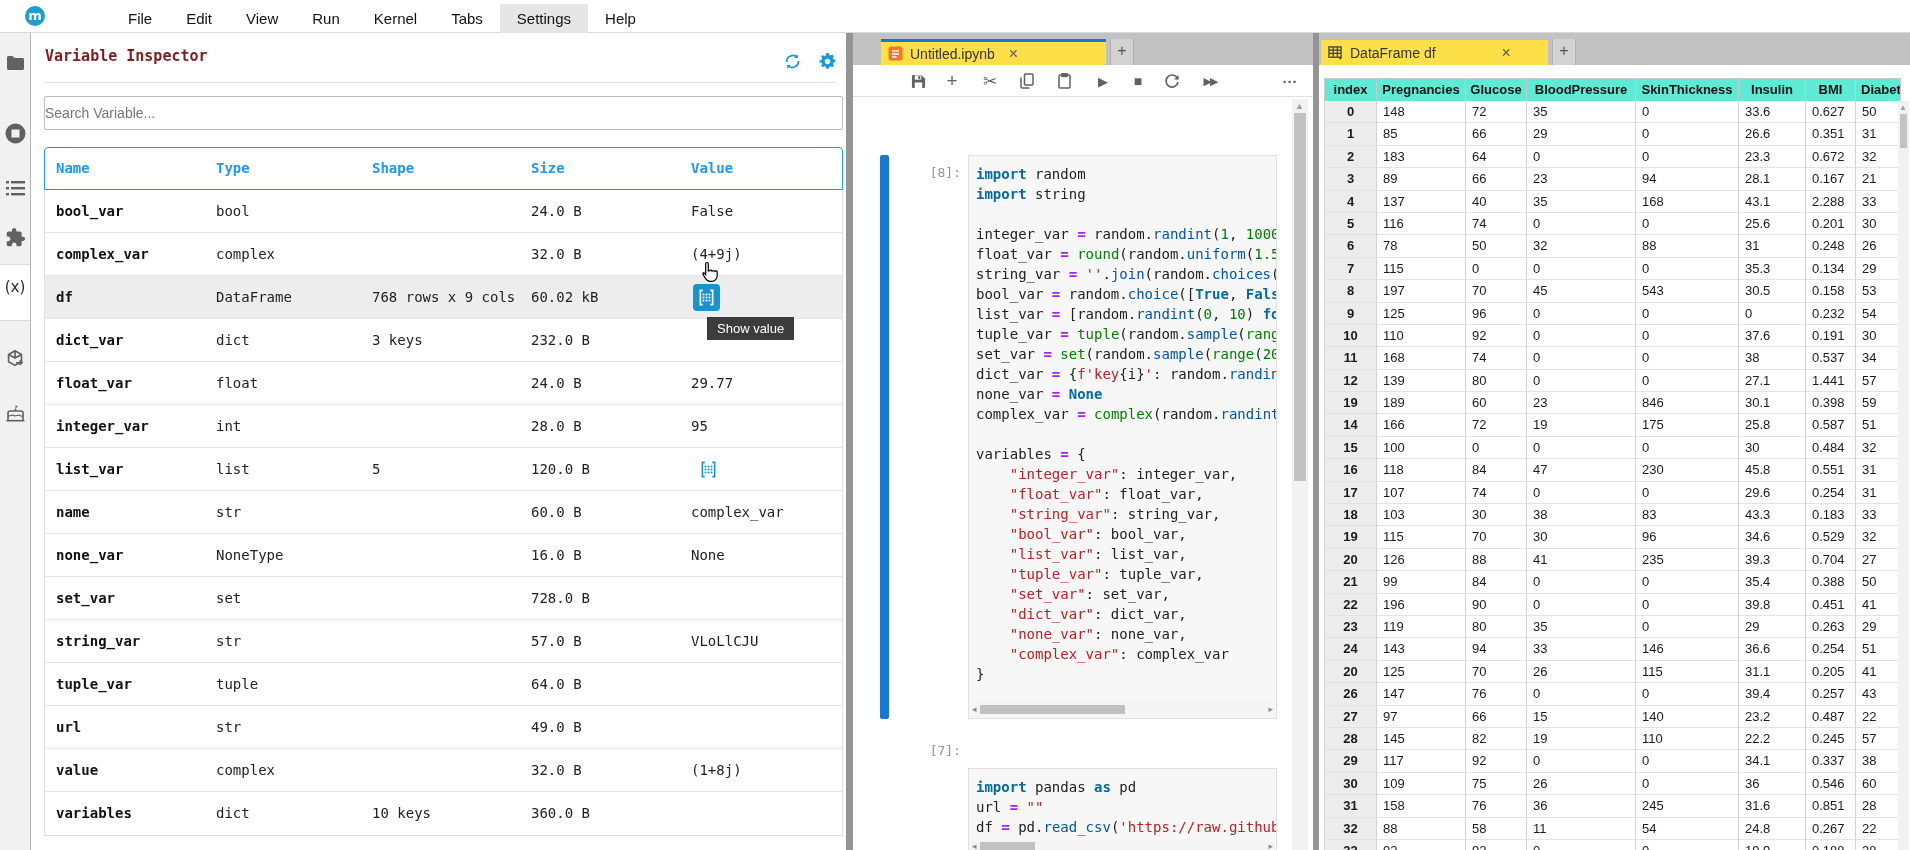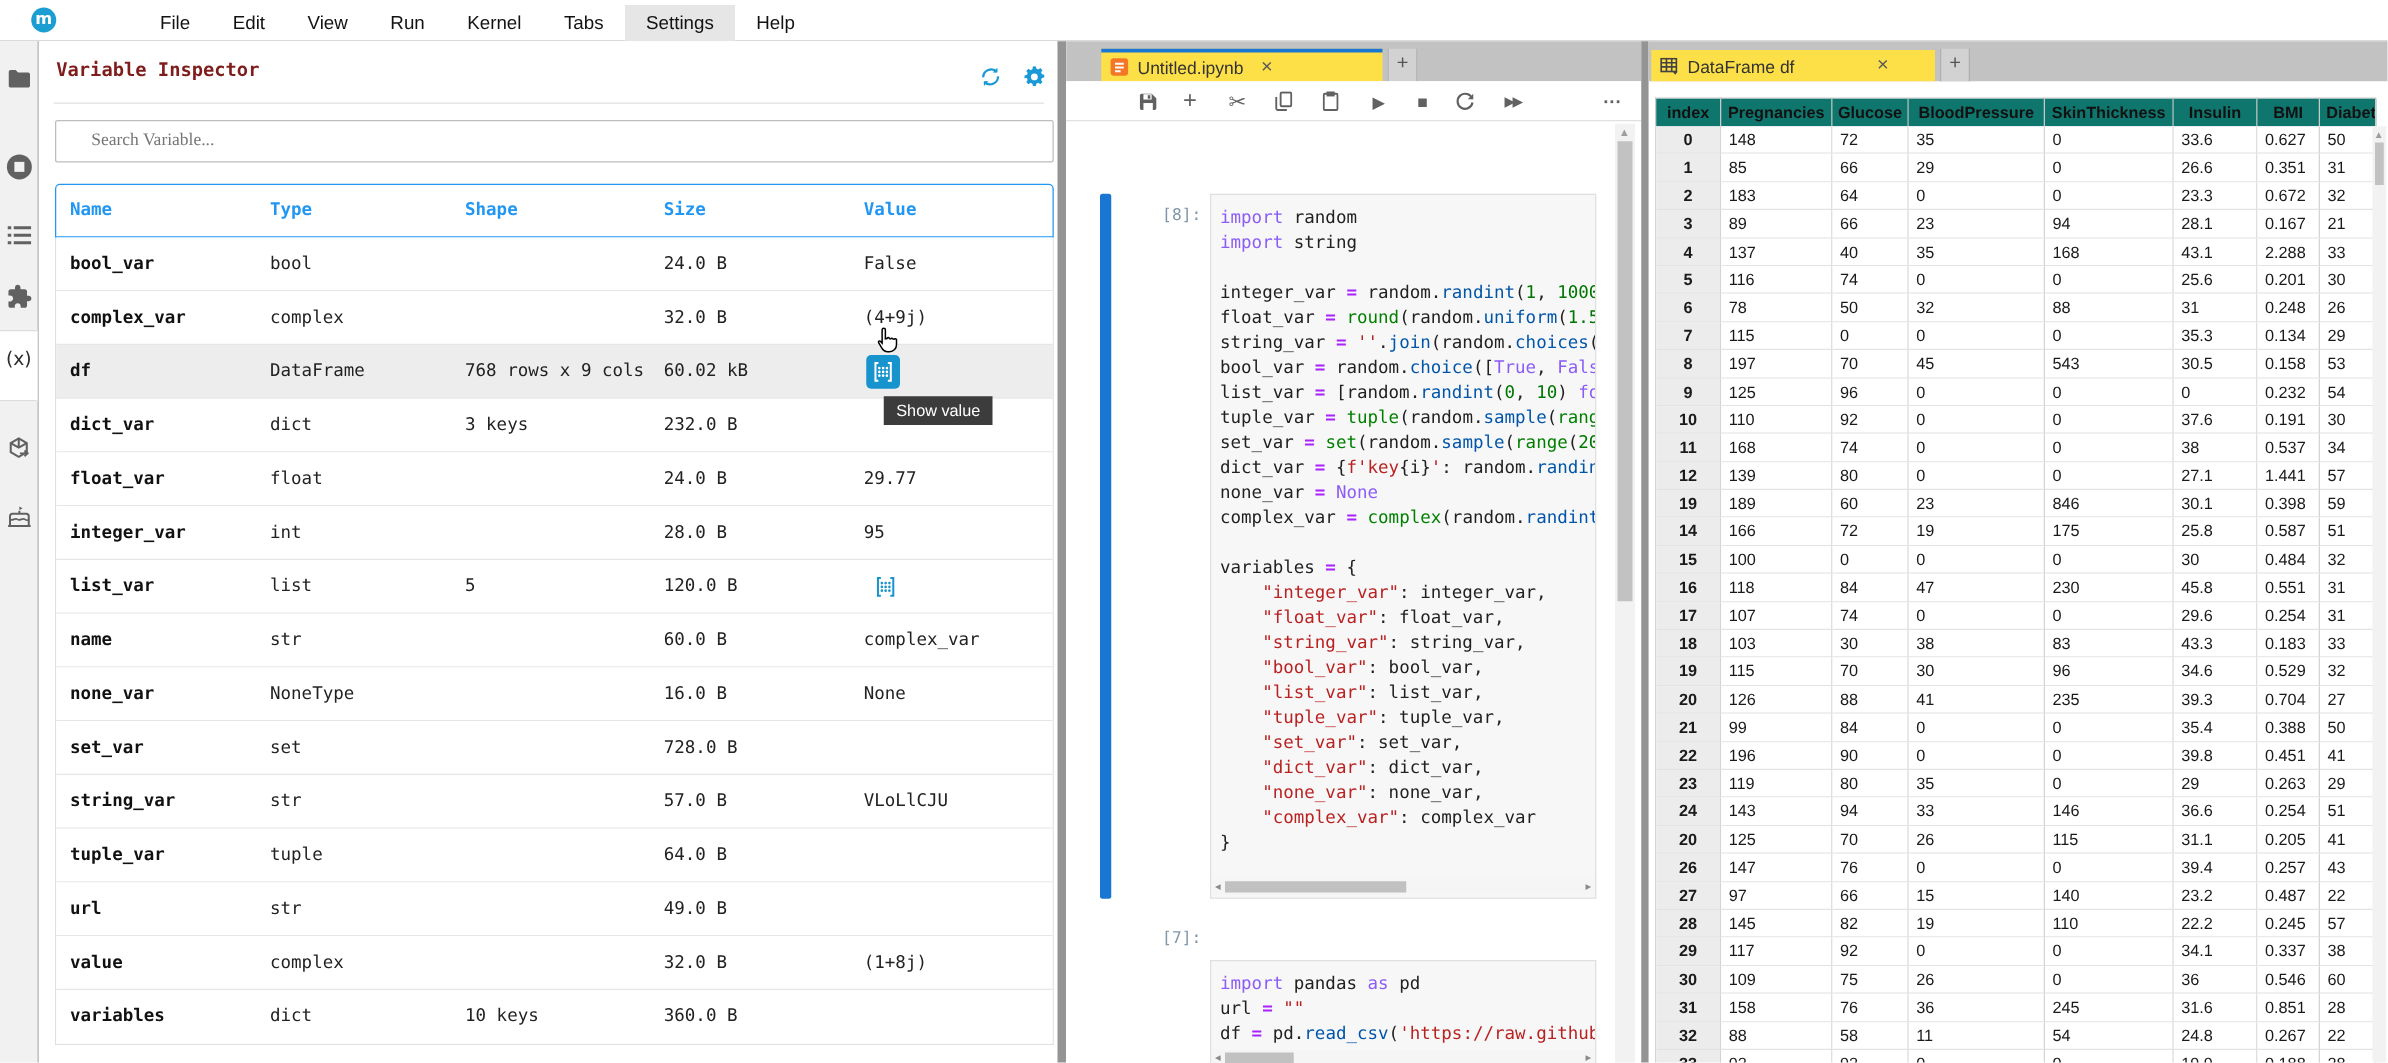--- a/index.html
+++ b/index.html
@@ -11,21 +11,21 @@
 .menu-item{font-size:15px;color:#121212;padding:6px 17px;white-space:nowrap}
 .menu-item.active{background:#e6e6e6}
 #sidebar{position:absolute;left:0;top:33px;width:31px;height:817px;background:#f1f1f1;border-right:1px solid #b5b5b5}
 .sb-icon{position:absolute;left:0;width:30px;text-align:center}
 #sb-active{position:absolute;left:0;top:231px;width:30px;height:57px;background:#fff;border-top:1px solid #ddd;border-bottom:1px solid #ddd}
 #varpanel{position:absolute;left:32px;top:33px;width:814px;height:817px;background:#fff}
 #vp-title{position:absolute;left:13px;top:14px;font-size:15px;font-weight:bold;color:#7f1d1d}
 #vp-sep{position:absolute;left:11px;top:49px;width:792px;height:1px;background:#e0e0e0}
 #vp-refresh{position:absolute;left:752px;top:20px}
 #vp-gear{position:absolute;left:787px;top:20px}
-#vp-search{position:absolute;left:12px;top:63px;width:799px;height:34px;border:1px solid #bdbdbd;border-radius:2px;font-size:14px;color:#9e9e9e;padding-left:28px;outline:none;background:#fff;font-family:Liberation Serif, serif}
+#vp-search{position:absolute;left:12px;top:63px;width:799px;height:34px;border:1px solid #bdbdbd;border-radius:2px;font-size:14px;color:#9e9e9e;padding-left:0;outline:none;background:#fff;font-family:Liberation Sans, sans-serif}
 #vp-table{position:absolute;left:12px;top:114px;width:799px}
 #vp-thead{height:43px;border:1px solid #2196f3;border-radius:4px 4px 0 0;position:relative}
 .vh{position:absolute;top:12px;font-size:14px;font-weight:bold;color:#2196f3;font-family:"DejaVu Sans Mono",monospace}
 #vp-tbody{border-left:1px solid #e0e0e0;border-right:1px solid #e0e0e0;border-bottom:1px solid #e0e0e0}
 .vrow{height:43px;position:relative;border-bottom:1px solid #e6e6e6;background:#fff}
 .vrow:last-child{border-bottom:none}
 .vrow.hl{background:#ededed}
 .vc{position:absolute;top:13px;font-size:14px;color:#222;font-family:"DejaVu Sans Mono",monospace;white-space:pre}
 .vc.b{font-weight:bold;color:#111}
 .cx0{left:11px}.cx1{left:171px}.cx2{left:327px}.cx3{left:486px}.cx4{left:646px}
@@ -41,39 +41,39 @@
 .tab{position:absolute;top:6px;height:26px;background:#fde047;display:flex;align-items:center}
 .tab.focused{top:6px;border-top:3px solid #1976d2}
 .tab-label{font-size:14px;color:#333;margin-left:7px}
 .tab-close{font-size:16px;color:#595959;margin-left:14px}
 .plus-tab{position:absolute;top:6px;width:24px;height:26px;background:#d2d2d2;border-left:1px solid #b0b0b0;border-right:1px solid #b0b0b0;text-align:center;font-size:16px;color:#555;line-height:24px}
 #nb-toolbar{position:absolute;left:0;top:32px;width:100%;height:32px;background:#fff;border-bottom:1px solid #e0e0e0}
 .tb-ico{position:absolute;top:0;height:32px;display:flex;align-items:center;justify-content:center;color:#616161}
 #nb-content{position:absolute;left:0;top:65px;width:100%;height:752px;background:#fff}
 .cell-box{position:absolute;left:115px;width:309px;background:#f7f7f7;border:1px solid #e0e0e0;overflow:hidden}
 .code{position:absolute;left:7px;top:8px;white-space:pre;font-family:"DejaVu Sans Mono",monospace;font-size:14px;line-height:20px}
-.tk-k{color:#8b5cf6;font-weight:normal}
+.tk-k{color:#0369a1;font-weight:bold}
 .tk-b{color:#008000}
 .tk-p{color:#0055aa}
 .tk-s{color:#ba2121}
 .tk-n{color:#007700}
 .tk-o{color:#aa22ff;font-weight:bold}
 .tk-t{color:#212121}
 .prompt{position:absolute;width:72px;text-align:right;font-family:"DejaVu Sans Mono",monospace;font-size:13px;color:#8096ab}
 .collapser{position:absolute;left:27px;width:9px;background:#1976d2;border-radius:2px}
 .hsb{position:absolute;left:1px;height:13px;background:#f5f5f5}
 .hsb .thumb{position:absolute;top:2px;height:9px;background:#c1c1c1}
 .hsb .ar{position:absolute;top:1px;font-size:9px;color:#8a8a8a}
 .vsb{position:absolute;background:#f2f2f2}
 .vsb .thumb{position:absolute;left:2px;background:#c2c2c2}
 .vsb .ar{position:absolute;left:3px;font-size:9px;color:#9e9e9e}
 #dfpanel{position:absolute;left:1319px;top:33px;width:591px;height:817px;background:#fff}
 #df-grid{position:absolute;left:5px;top:45px}
 .df-hrow{display:flex;height:23px;border-top:1px solid #c9c9c9;border-left:1px solid #c9c9c9}
-.df-hcell{background:#0f766e;font-size:13px;font-weight:bold;color:#111;text-align:center;line-height:22px;border-right:1px solid #c9c9c9;overflow:hidden;white-space:nowrap;flex-shrink:0}
+.df-hcell{background:#5eead4;font-size:13px;font-weight:bold;color:#111;text-align:center;line-height:22px;border-right:1px solid #c9c9c9;overflow:hidden;white-space:nowrap;flex-shrink:0}
 .df-hcell.last{text-align:left;padding-left:5px}
 .df-row{display:flex;height:22.4px;border-left:1px solid #d4d4d4}
 .df-cell{font-size:13px;color:#1a1a1a;border-right:1px solid #d4d4d4;border-bottom:1px solid #e3e3e3;padding-left:6px;line-height:21px;overflow:hidden;white-space:nowrap;flex-shrink:0;background:#fff}
 .df-cell.ix{background:#ececec;font-weight:bold;text-align:center;padding-left:0}
 .w0{width:52px}.w1{width:89px}.w2{width:61px}.w3{width:109px}.w4{width:103px}.w5{width:67px}.w6{width:50px}.w7{width:45px}
 svg{display:block}
 </style>
 </head>
 <body>
 

